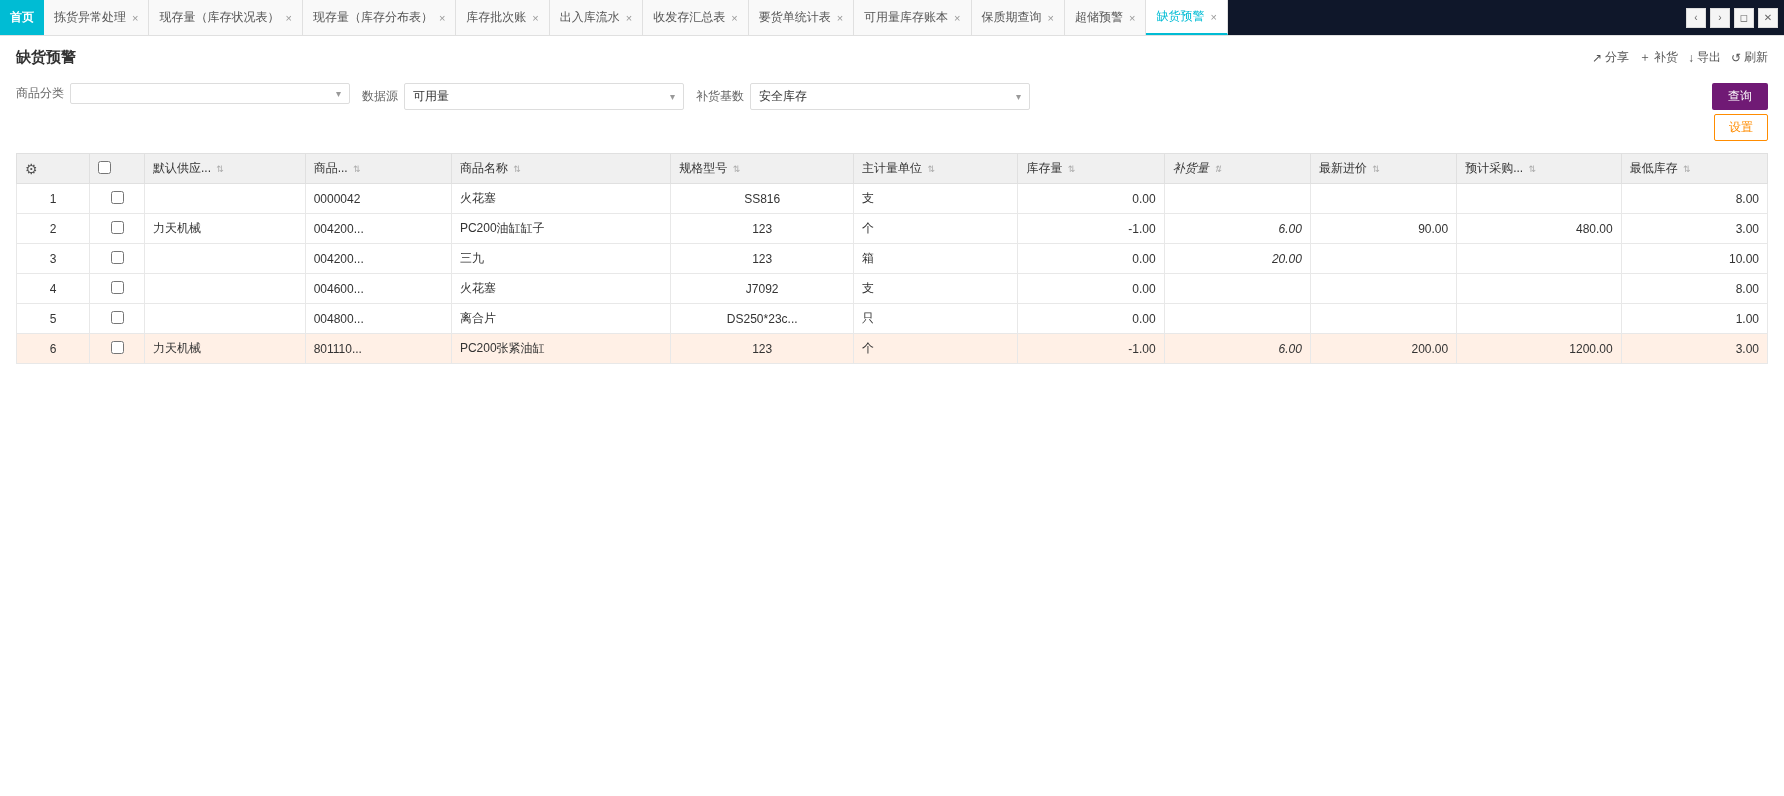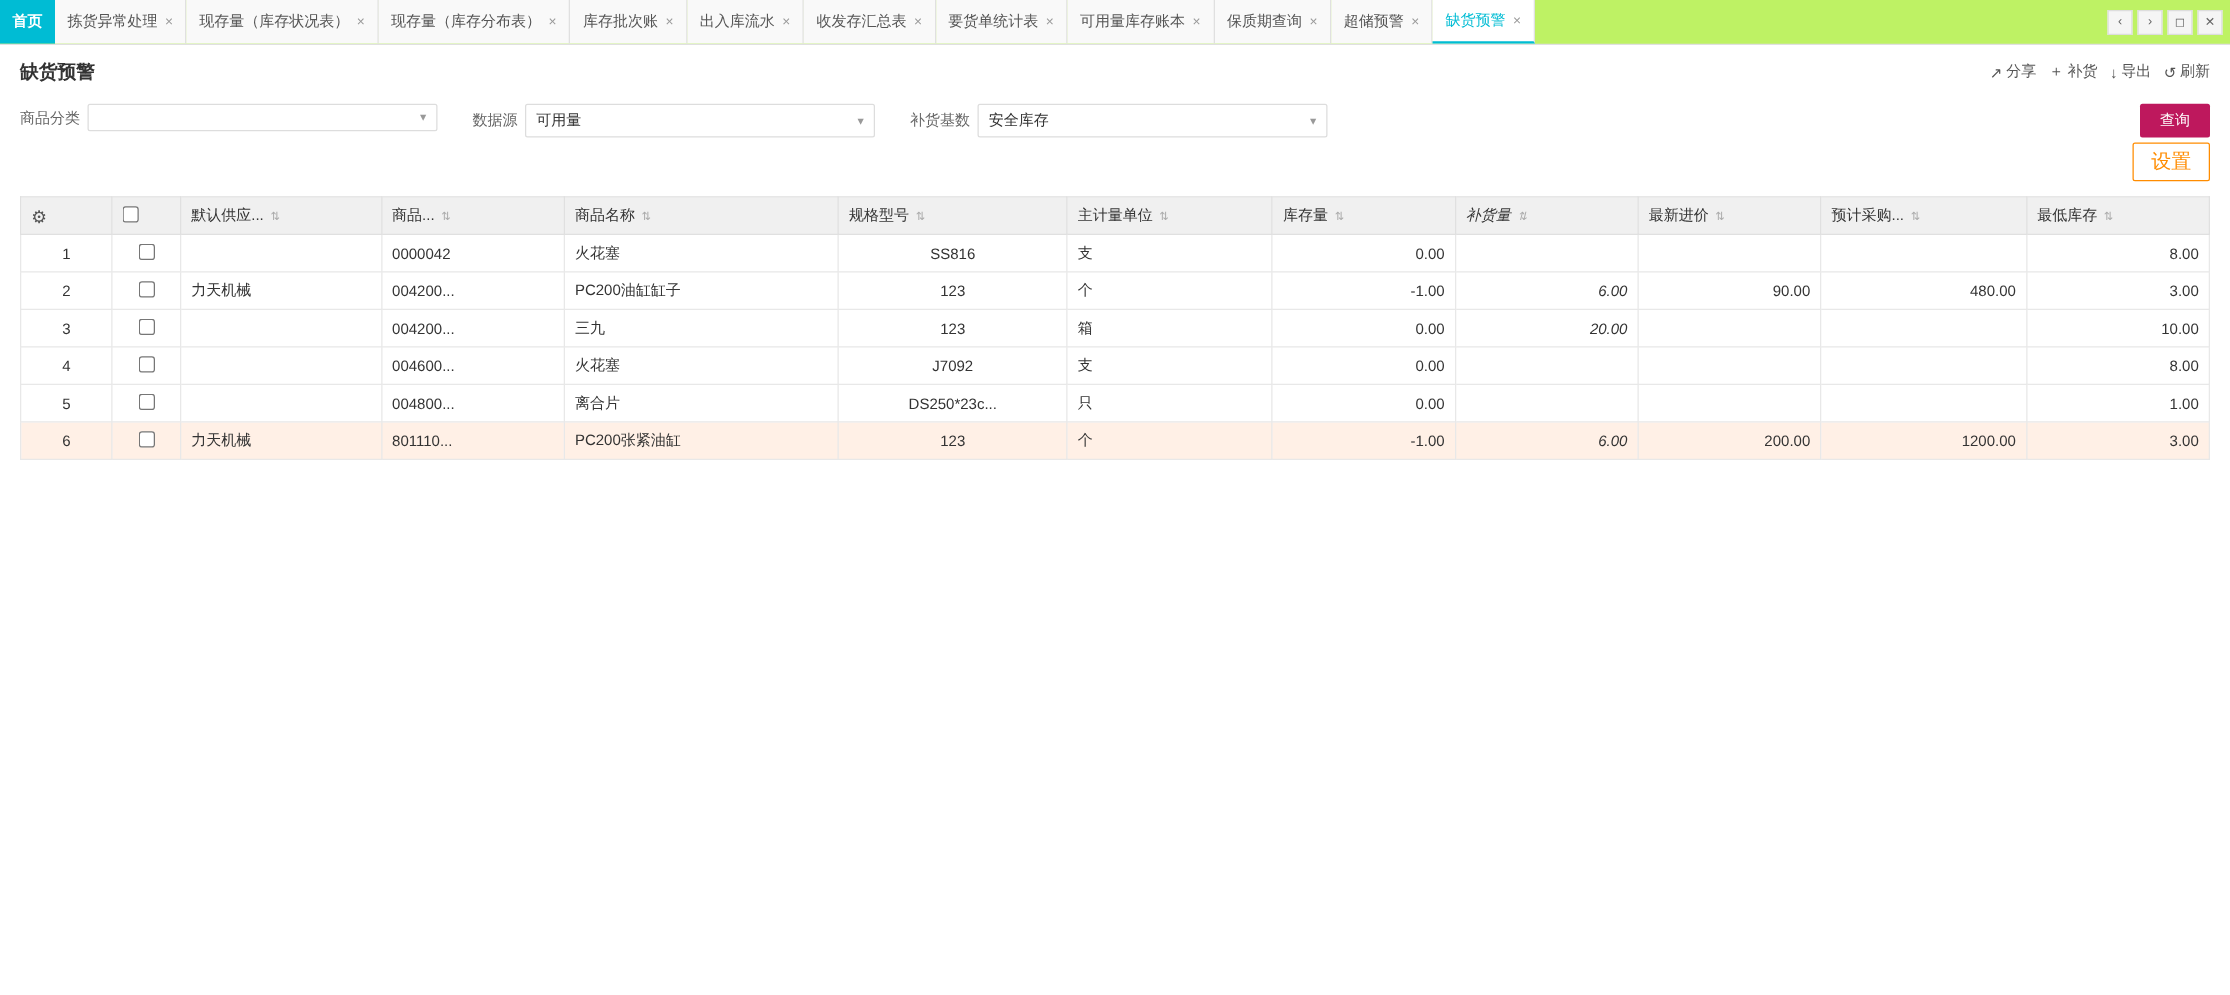--- a/index.html
+++ b/index.html
@@ -2,21 +2,21 @@
 <html><head>
   <meta charset="utf-8">
   <style>
     * { box-sizing: border-box; margin: 0; padding: 0; }
     body { font-family: "Microsoft YaHei", Arial, sans-serif; font-size: 12px; background: #f5f5f5; color: #333; overflow-x: hidden; }
 
     
     .tab-bar {
       display: flex;
       align-items: center;
-      background: #bef264;
+      background: #0f172a;
       border-bottom: 1px solid #e0e0e0;
       height: 36px;
       overflow: hidden;
       flex-wrap: nowrap;
     }
     .tab-item {
       display: flex;
       align-items: center;
       padding: 0 10px;
       height: 100%;
@@ -122,37 +122,37 @@
       font-size: 12px;
       color: #333;
     }
     .filter-select.wide { min-width: 280px; }
     .filter-value {
       color: #333;
     }
     .chevron-down { color: #999; font-size: 10px; margin-left: 8px; }
 
     .query-btn {
-      background: #be185d;
+      background: #701a75;
       color: #fff;
       border: none;
       border-radius: 2px;
       padding: 5px 16px;
       cursor: pointer;
       font-size: 12px;
       margin-left: auto;
     }
     .settings-btn {
       background: #fff;
       color: #ff8c00;
       border: 1px solid #ff8c00;
       border-radius: 2px;
       padding: 4px 14px;
       cursor: pointer;
-      font-size: 16px;
+      font-size: 12px;
       margin-left: auto;
     }
 
     .right-buttons {
       display: flex;
       flex-direction: column;
       gap: 4px;
       margin-left: auto;
     }
 
@@ -272,21 +272,21 @@
         <span>↓</span>
         <span>导出</span>
       </div>
       <div class="header-action-btn">
         <span>↺</span>
         <span>刷新</span>
       </div>
     </div>
   </div>
 
-  <div style="display:flex; align-items:flex-start; gap:28px; margin-bottom:12px; flex-wrap:wrap;">
+  <div style="display:flex; align-items:flex-start; gap:12px; margin-bottom:12px; flex-wrap:wrap;">
     <div class="filter-group">
       <span class="filter-label">商品分类</span>
       <div class="filter-select wide">
         <span class="filter-value"></span>
         <span class="chevron-down">▾</span>
       </div>
     </div>
     <div class="filter-group">
       <span class="filter-label">数据源</span>
       <div class="filter-select wide">

